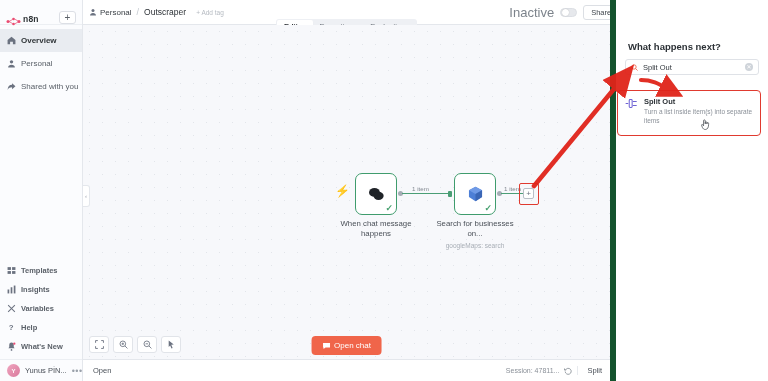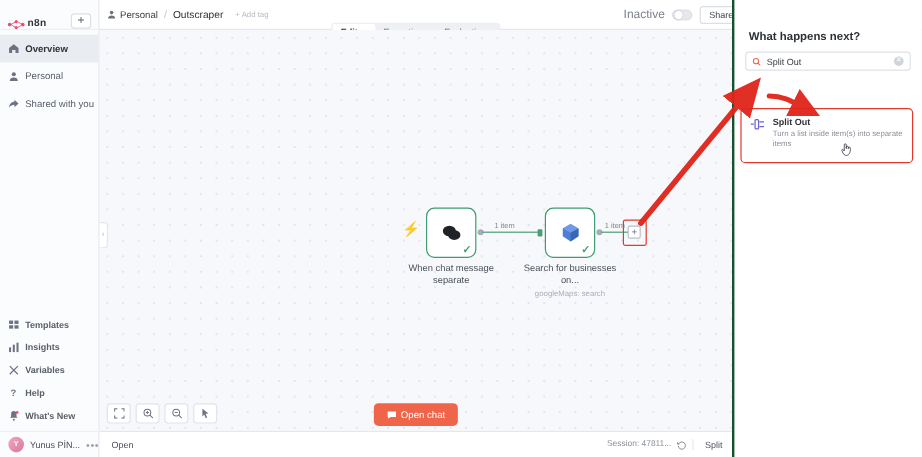--- a/index.html
+++ b/index.html
@@ -55,21 +55,21 @@
     position: absolute; left: 83px; top: 0; width: 685px; height: 25px;
     background: #fff; border-bottom: 1px solid #e4e7ec;
     display: flex; align-items: center; padding: 0 6px; gap: 5px;
   }
   .crumb { display: flex; align-items: center; gap: 3px; font-size: 8px; color: #3b4046; }
   .crumb .person-ic { width: 8px; height: 8px; color:#6b7280; }
   .crumb-sep { color: #c4c9d0; font-size: 9px; margin: 0 2px; }
   .crumb-name { font-size: 8.5px; color: #2c3136; }
   .add-tag { font-size: 6.5px; color: #b5bac1; margin-left: 5px; cursor: pointer; }
   .hdr-right { margin-left: auto; display: flex; align-items: center; gap: 6px; }
-  .inactive-lbl { font-size: 10px; color: #7c838b; }
+  .inactive-lbl { font-size: 13px; color: #7c838b; }
   .toggle {
     width: 17px; height: 9px; border-radius: 5px; background: #e6e8ec;
     border: 1px solid #dcdfe4; position: relative; cursor: pointer;
   }
   .toggle i { position:absolute; left:1px; top:0.5px; width:7px;height:7px;border-radius:50%;background:#fff;box-shadow:0 0 1px rgba(0,0,0,.3); }
   .btn-share {
     font-size: 7.5px; color: #40464d; background:#fff;
     border: 1px solid #dcdfe4; border-radius: 3px; padding: 2px 7px; cursor: pointer;
   }
   .btn-save {
@@ -167,22 +167,22 @@
     display: flex; align-items: center; font-size: 7.5px; color: #4a5058;
   }
   .bb-chat { padding: 0 10px; }
   .bb-right { margin-left: auto; display: flex; align-items: center; gap: 5px; padding-right: 8px;}
   .bb-session { color: #8a9098; font-size: 7px; }
   .bb-logs { padding-left: 9px; border-left: 1px solid #e7eaee; color:#4a5058; }
 
   
   #rightpanel {
     position: absolute; left: 610px; top: 0; width: 158px; height: 381px;
-    background: #fff; border-left: 2px solid #14532d;
-    padding-top: 17px;
+    background: #fff; border-left: 6px solid #14532d;
+    padding-top: 33px;
   }
   .panel-title {
     font-size: 9.5px; font-weight: 700; color: #2c3136; padding: 8px 10px 7px 12px;
   }
   .search-wrap { padding: 0 9px; }
   .search-box {
     display: flex; align-items: center; gap: 5px; height: 16px;
     border: 1px solid #dfe2e7; border-radius: 3px; padding: 0 5px; background:#fff;
   }
   .search-box svg.sicon { width: 7px; height: 7px; color: #f0654a; flex:none;}
@@ -345,21 +345,21 @@
 
     <span class="bolt" style="left:252px; top:159px;">⚡</span>
     <div class="node trigger" style="left:272px; top:148px;">
       <svg width="17" height="15" viewBox="0 0 24 22" fill="#1f2328">
         <ellipse cx="9" cy="8" rx="8" ry="6.4"></ellipse>
         <ellipse cx="15" cy="13" rx="7.5" ry="6"></ellipse>
       </svg>
       <span class="node-check">✓</span>
     </div>
     <div class="node-label" style="left:248px; top:194px;">
-      <span>When chat message separate</span>
+      <span>When chat message happens</span>
     </div>
     <span class="dot-port" style="left:315px; top:166px;"></span>
 
     <div class="conn-line" style="left:319px; top:168px; width:47px;"></div>
     <span class="conn-lbl" style="left:327px; top:160px;">1 item</span>
     <span class="dot-port" style="left:365px; top:166px; background:#4a9e75; border-radius:1px; width:4px;height:6px;"></span>
 
     <div class="node" style="left:371px; top:148px;">
       <svg width="15" height="16" viewBox="0 0 20 22">
         <path d="M10 1 L19 6 V15 L10 21 L1 15 V6 Z" fill="#4d7fd6"></path>

